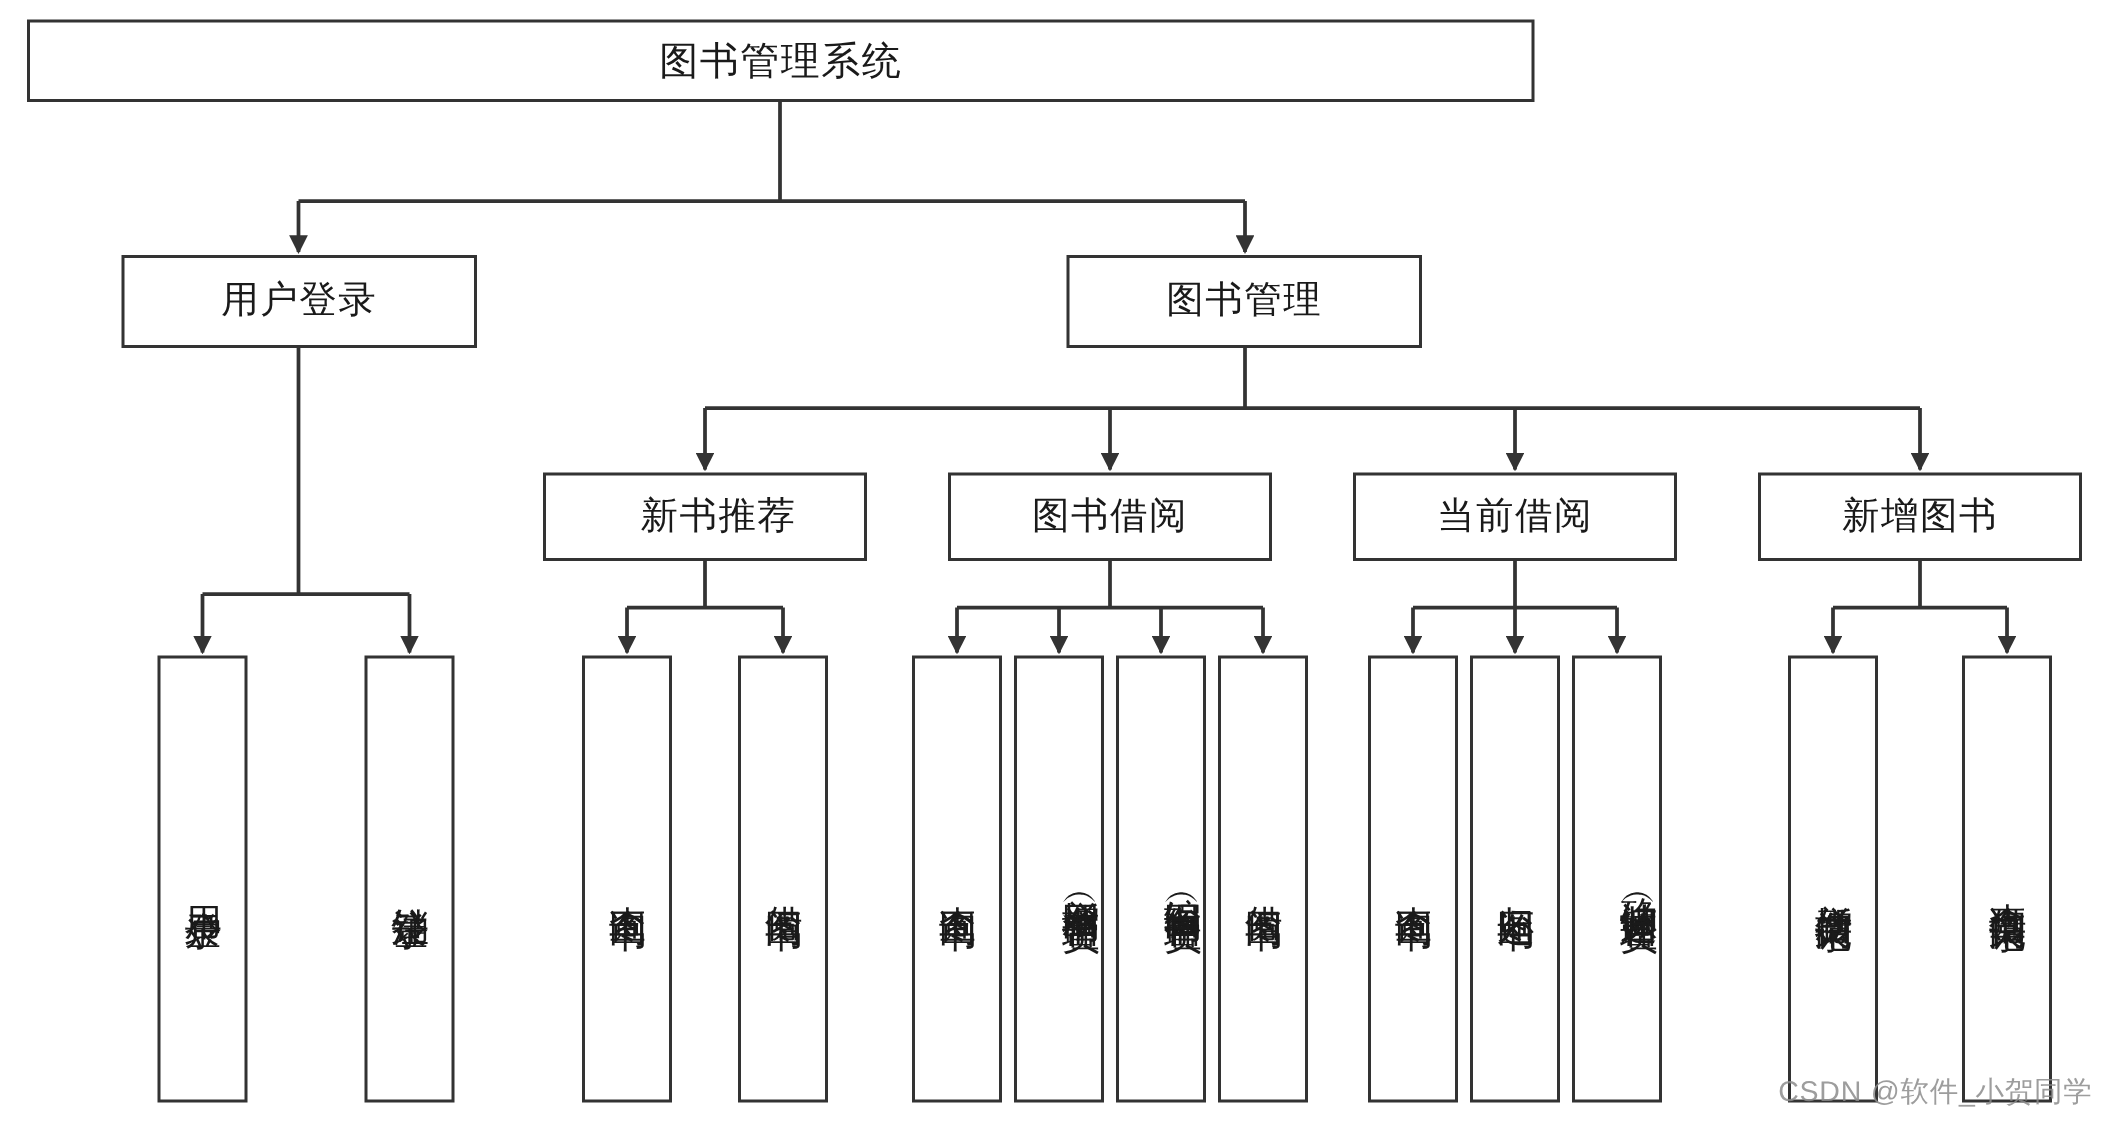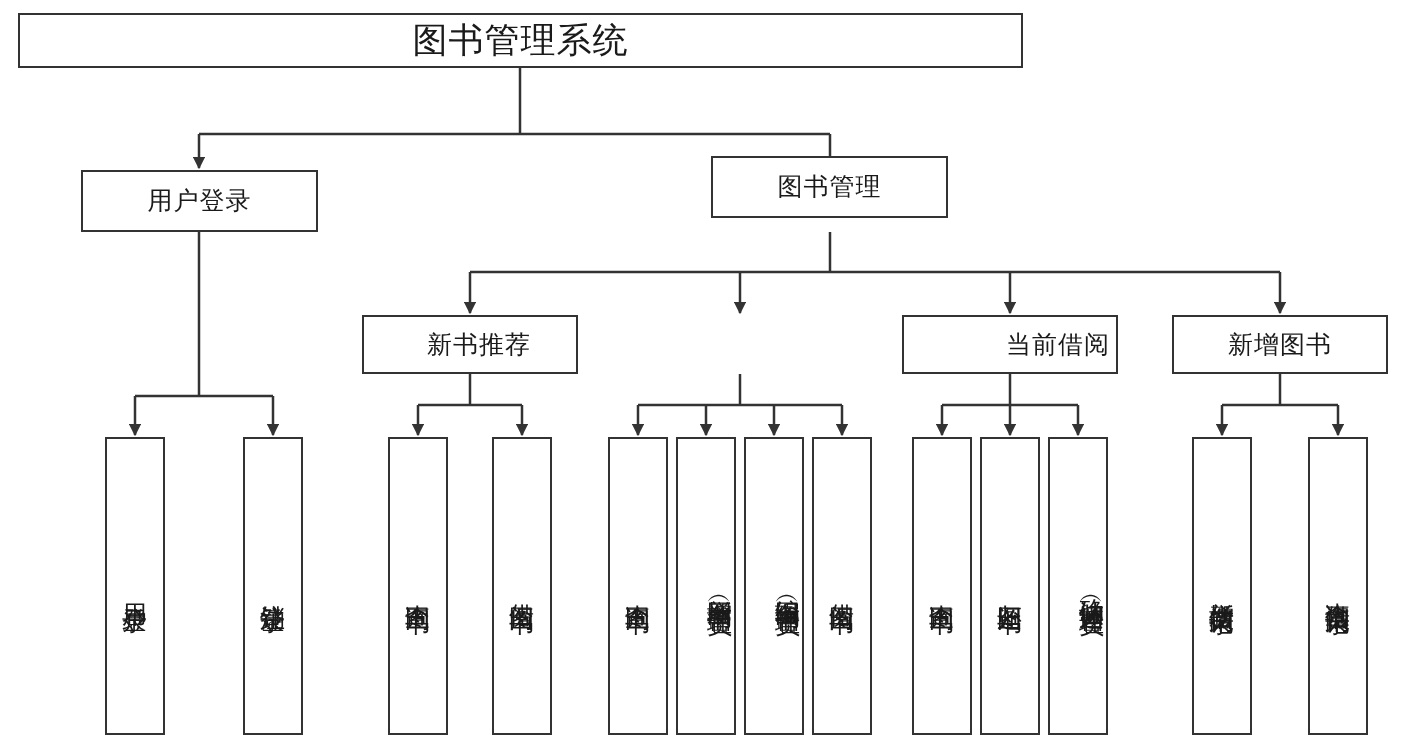--- a/index.html
+++ b/index.html
@@ -37,21 +37,21 @@
     color: #1a1a1a;
     overflow: hidden;
   }
   .node.horiz {
     font-size: 25px;
     letter-spacing: 1px;
     line-height: 1.1;
     padding: 0 6px;
   }
   .node.root {
-    font-size: 35px;
+    font-size: 26px;
   }
   .node.vert {
     writing-mode: vertical-rl;
     text-orientation: upright;
     font-size: 25px;
     line-height: 1.12;
     letter-spacing: 2px;
     align-items: flex-start;
     justify-content: center;
     padding-top: 4px;
@@ -135,30 +135,33 @@
   </svg>
 
   <div class="node horiz root" style="left:18px; top:13px; width:1005px; height:55px;">
     <span class="node-label">图书管理系统</span>
   </div>
 
   <div class="node horiz" style="left:81px; top:170px; width:237px; height:62px;">
     <span class="node-label">用户登录</span>
   </div>
 
-  <div class="node horiz" style="left:711px; top:156px; width:237px; height:62px;">
+  <div class="node horiz" style="left:711px; top:170px; width:237px; height:62px;">
     <span class="node-label">图书管理</span>
   </div>
 
   <div class="node horiz" style="left:362px; top:315px; width:216px; height:59px;padding-left:24px;">
     <span class="node-label">新书推荐</span>
   </div>
 
-
-  <div class="node horiz" style="left:902px; top:315px; width:216px; height:59px;justify-content:flex-end;">
+  <div class="node horiz" style="left:632px; top:315px; width:216px; height:59px;">
+    <span class="node-label">图书借阅</span>
+  </div>
+
+  <div class="node horiz" style="left:902px; top:315px; width:216px; height:59px;">
     <span class="node-label">当前借阅</span>
   </div>
 
   <div class="node horiz" style="left:1172px; top:315px; width:216px; height:59px;">
     <span class="node-label">新增图书</span>
   </div>
 
   <div class="node vert" style="left:105px; top:437px; width:60px; height:298px; justify-content:center; align-items:center;">
     <span class="node-label">用户登录</span>
   </div>
@@ -204,14 +207,15 @@
   </div>
 
   <div class="node vert" style="left:1192px; top:437px; width:60px; height:298px; justify-content:center; align-items:center;">
     <span class="node-label">新增借阅记录</span>
   </div>
 
   <div class="node vert" style="left:1308px; top:437px; width:60px; height:298px; justify-content:center; align-items:center;">
     <span class="node-label">查询借阅记录</span>
   </div>
 
+  <div id="watermark">CSDN @软件_小贺同学</div>
 
 </div>
 
 </body></html>

